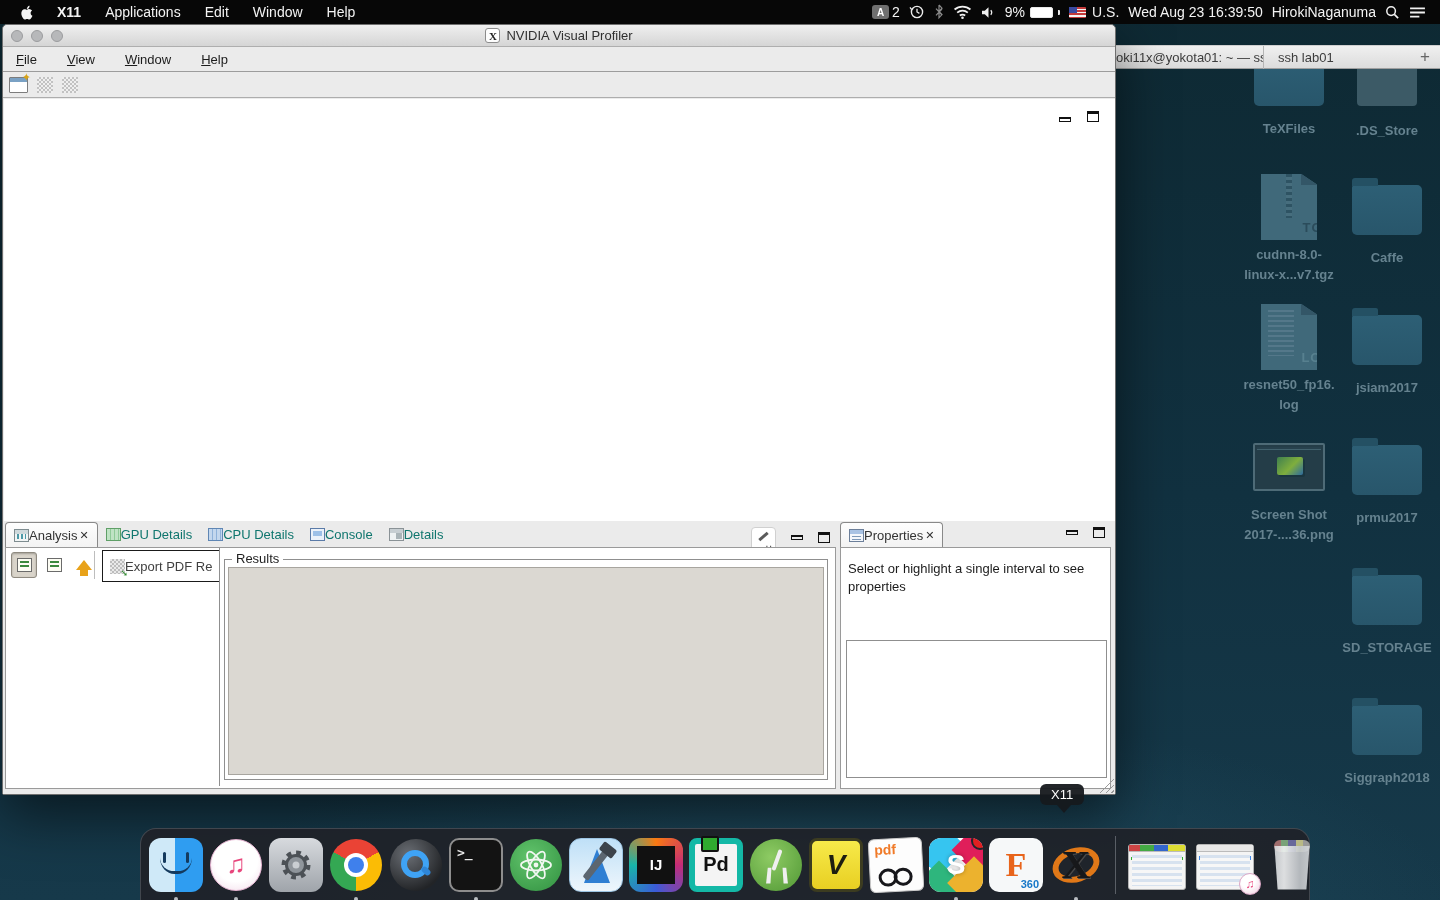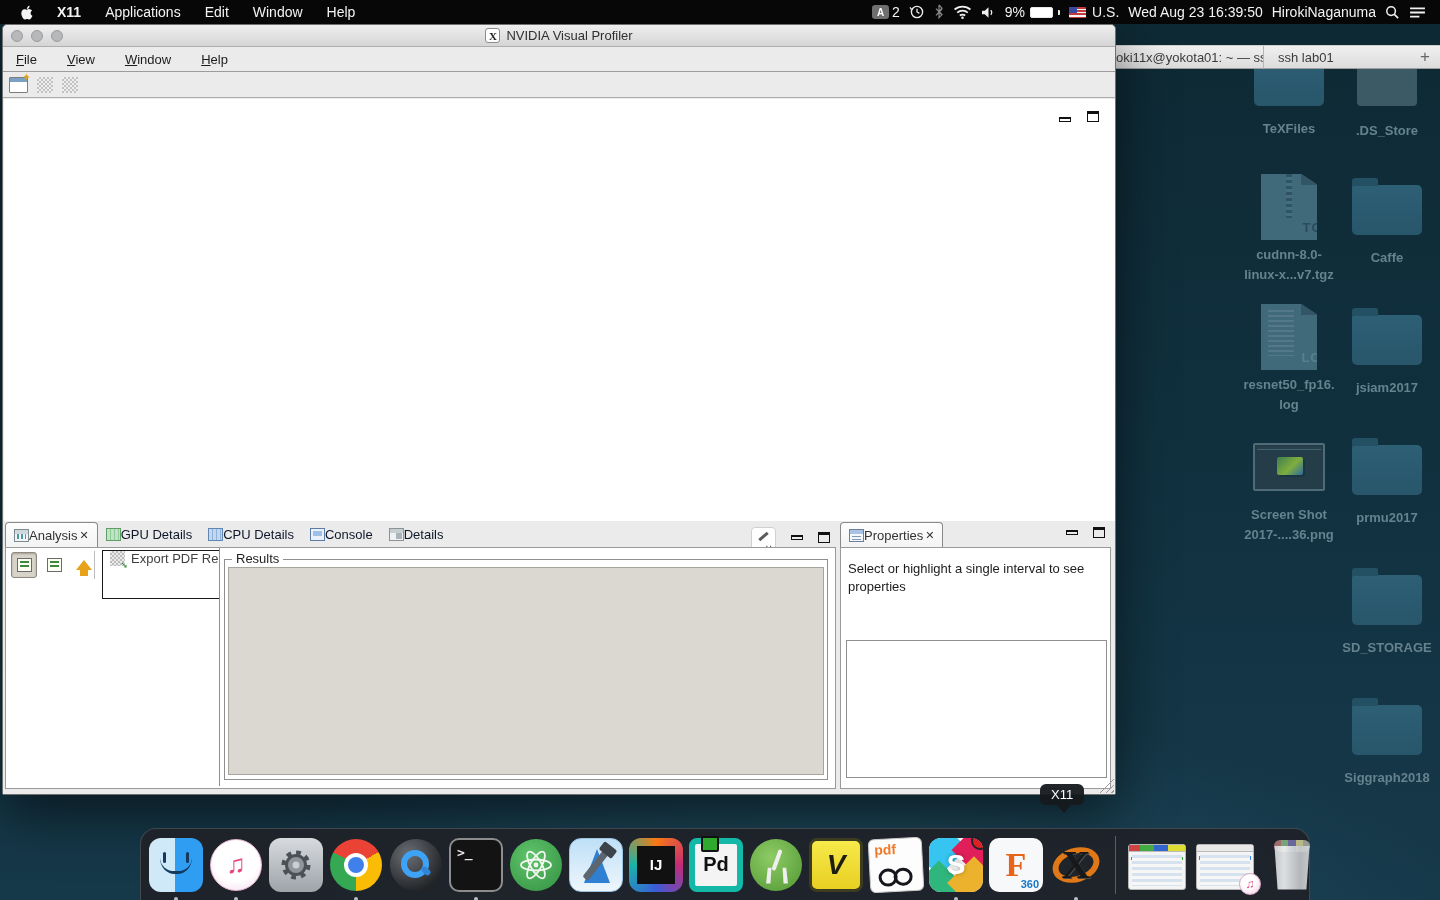--- a/index.html
+++ b/index.html
@@ -83,21 +83,21 @@
   .ico-min { width:12px; height:5px; border:1px solid #111; border-top-width:2px; }
   .ico-max { width:12px; height:11px; border:1px solid #111; border-top-width:3px; }
 
   .bottom { position:absolute; left:0; right:0; top:496px; bottom:0; background:#ebebeb; }
   .view { position:absolute; top:0; }
   .view-left { left:2px; width:831px; bottom:5px; }
   .view-right { left:837px; right:4px; bottom:5px; }
   .vtabs { height:26px; display:flex; align-items:flex-end; position:relative; }
   .vtab { display:inline-flex; align-items:center; font-size:13px; height:25px; padding:0 8px; color:#333; }
   .vtab.active { background:linear-gradient(180deg,#fefefe,#f3f3f3); border:1px solid #898989; border-bottom:none; border-radius:4px 4px 0 0; }
-  .vtab.inactive { color:#0f172a; }
+  .vtab.inactive { color:#0f766e; }
   .closex { font-size:11px; color:#333; margin-left:2px; }
   .vcontent { position:absolute; left:0; right:0; top:26px; bottom:0; background:#fff; border:1px solid #9a9a9a; }
   .vctrl { position:absolute; right:6px; top:6px; display:flex; gap:15px; align-items:center; }
   .pencil-chip { background:#fff; border:1px solid #d0d0d0; border-radius:4px 4px 0 0; padding:2px 5px 4px 5px; display:flex; align-items:flex-end; gap:1px; }
   .pencil { width:13px; height:13px; position:relative; }
   .pencil::before { content:""; position:absolute; left:1px; top:5px; width:11px; height:3px; background:#5b5b5b; transform:rotate(-40deg); }
   .pencil::after { content:".."; position:absolute; right:-3px; bottom:-6px; color:#444; font-size:10px; letter-spacing:1px; }
 
   
   .ti { width:15px; height:13px; position:relative; display:inline-block; }
@@ -122,22 +122,22 @@
   
   .abtns { position:absolute; left:5px; top:4px; display:flex; gap:4px; align-items:center; }
   .abtn { width:26px; height:26px; border:1px solid transparent; border-radius:3px; display:flex; align-items:center; justify-content:center; }
   .abtn.pressed { background:#d9d4ca; border-color:#8f8a80; box-shadow:inset 0 1px 2px rgba(0,0,0,.25); }
   .li-ic { width:15px; height:14px; border:1px solid #6b6b6b; background:#fdfdf4; position:relative; }
   .li-ic::after { content:""; position:absolute; left:2px; top:2px; right:2px; bottom:2px;
      background:repeating-linear-gradient(180deg,#3c8a3c 0 2px, transparent 2px 4px); }
   .uparrow { width:0; height:0; border-left:8px solid transparent; border-right:8px solid transparent; border-bottom:10px solid #e8a21a; position:relative; }
   .uparrow::after { content:""; position:absolute; left:-4px; top:10px; width:8px; height:6px; background:#e8a21a; }
   .vsep { position:absolute; left:88px; top:3px; width:1px; height:28px; background:#bdbdbd; }
-  .exporttab { position:absolute; left:96px; top:2px; width:118px; height:49px; background:#fff;
-     border:1px solid #1a1a1a; display:flex; align-items:flex-start; gap:6px; padding-left:7px; font-size:13px; color:#3f3f3f;
+  .exporttab { position:absolute; left:96px; top:2px; width:118px; height:32px; background:#fff;
+     border:1px solid #1a1a1a; display:flex; align-items:center; padding-left:7px; font-size:13px; color:#3f3f3f;
      white-space:nowrap; overflow:hidden; }
   .exp-ic { width:15px; height:15px; flex:0 0 auto; background:repeating-conic-gradient(#bdbdbd 0% 25%, #e9e9e9 0% 50%); background-size:4px 4px; position:relative; }
   .exp-ic::after { content:"➘"; position:absolute; right:-3px; bottom:-4px; font-size:9px; color:#2f8a2f; }
   .resultsbox { position:absolute; left:213px; top:0; right:2px; bottom:2px; background:#fff; border-left:1px solid #8f8f8f; }
   .group { position:absolute; left:4px; right:5px; top:11px; bottom:6px; border:1px solid #8f8f8f; }
   .legend { position:absolute; left:7px; top:-9px; background:#fff; padding:0 4px; font-size:13px; color:#1e1e1e; }
   .graybox { position:absolute; left:3px; right:3px; top:7px; bottom:4px; background:#dbd8d2; border:1px solid #a8a59f; }
 
   
   .propmsg { position:absolute; left:7px; top:12px; width:262px; font-size:13px; color:#1b1b1b; line-height:1.4; }

